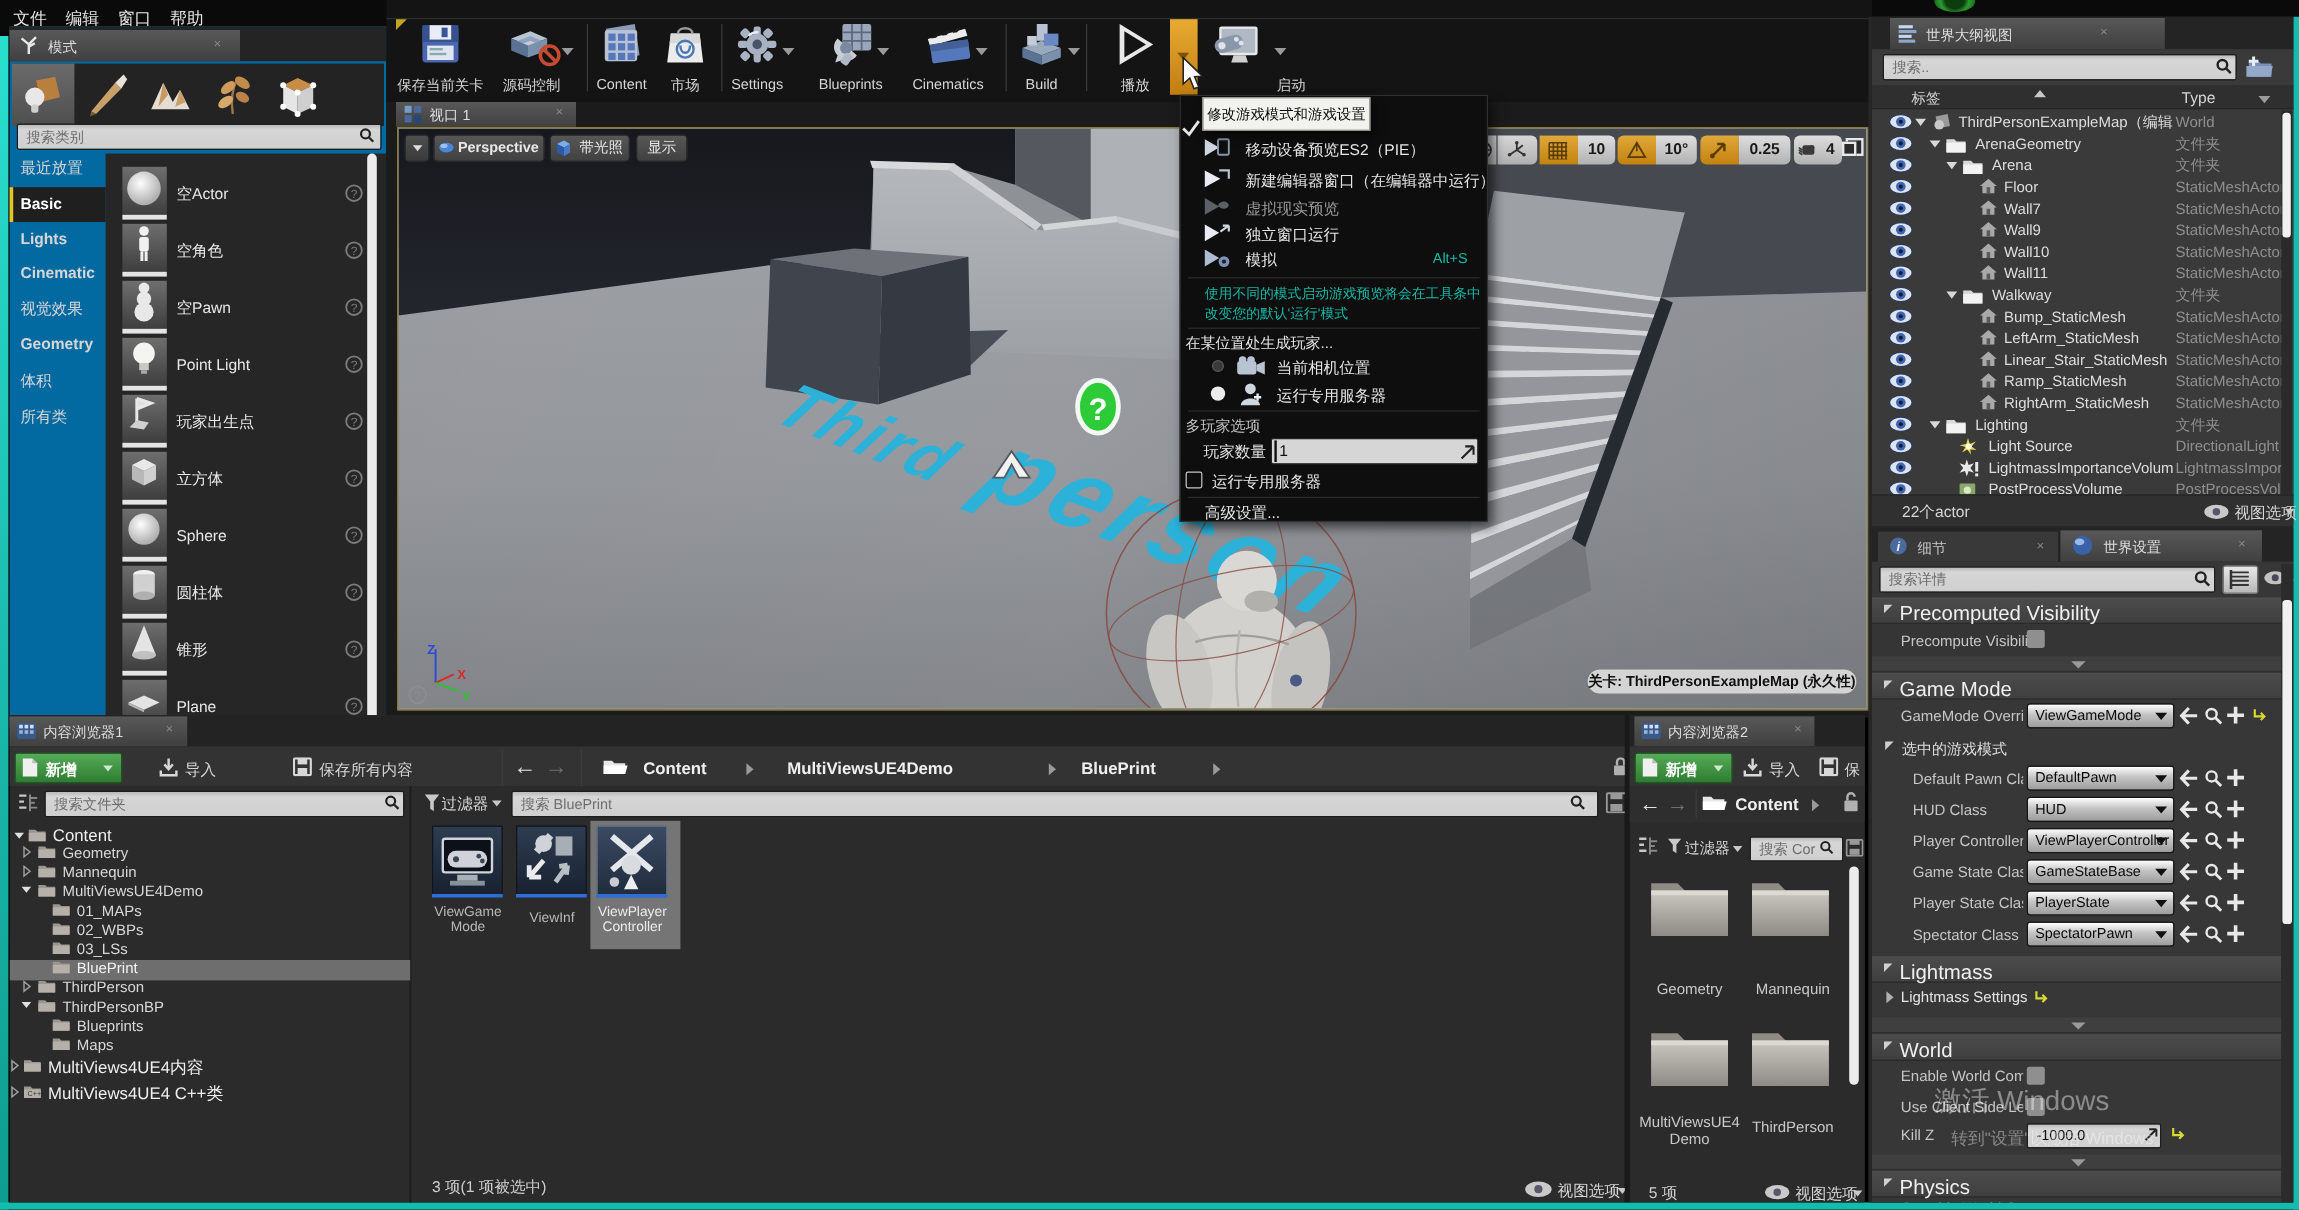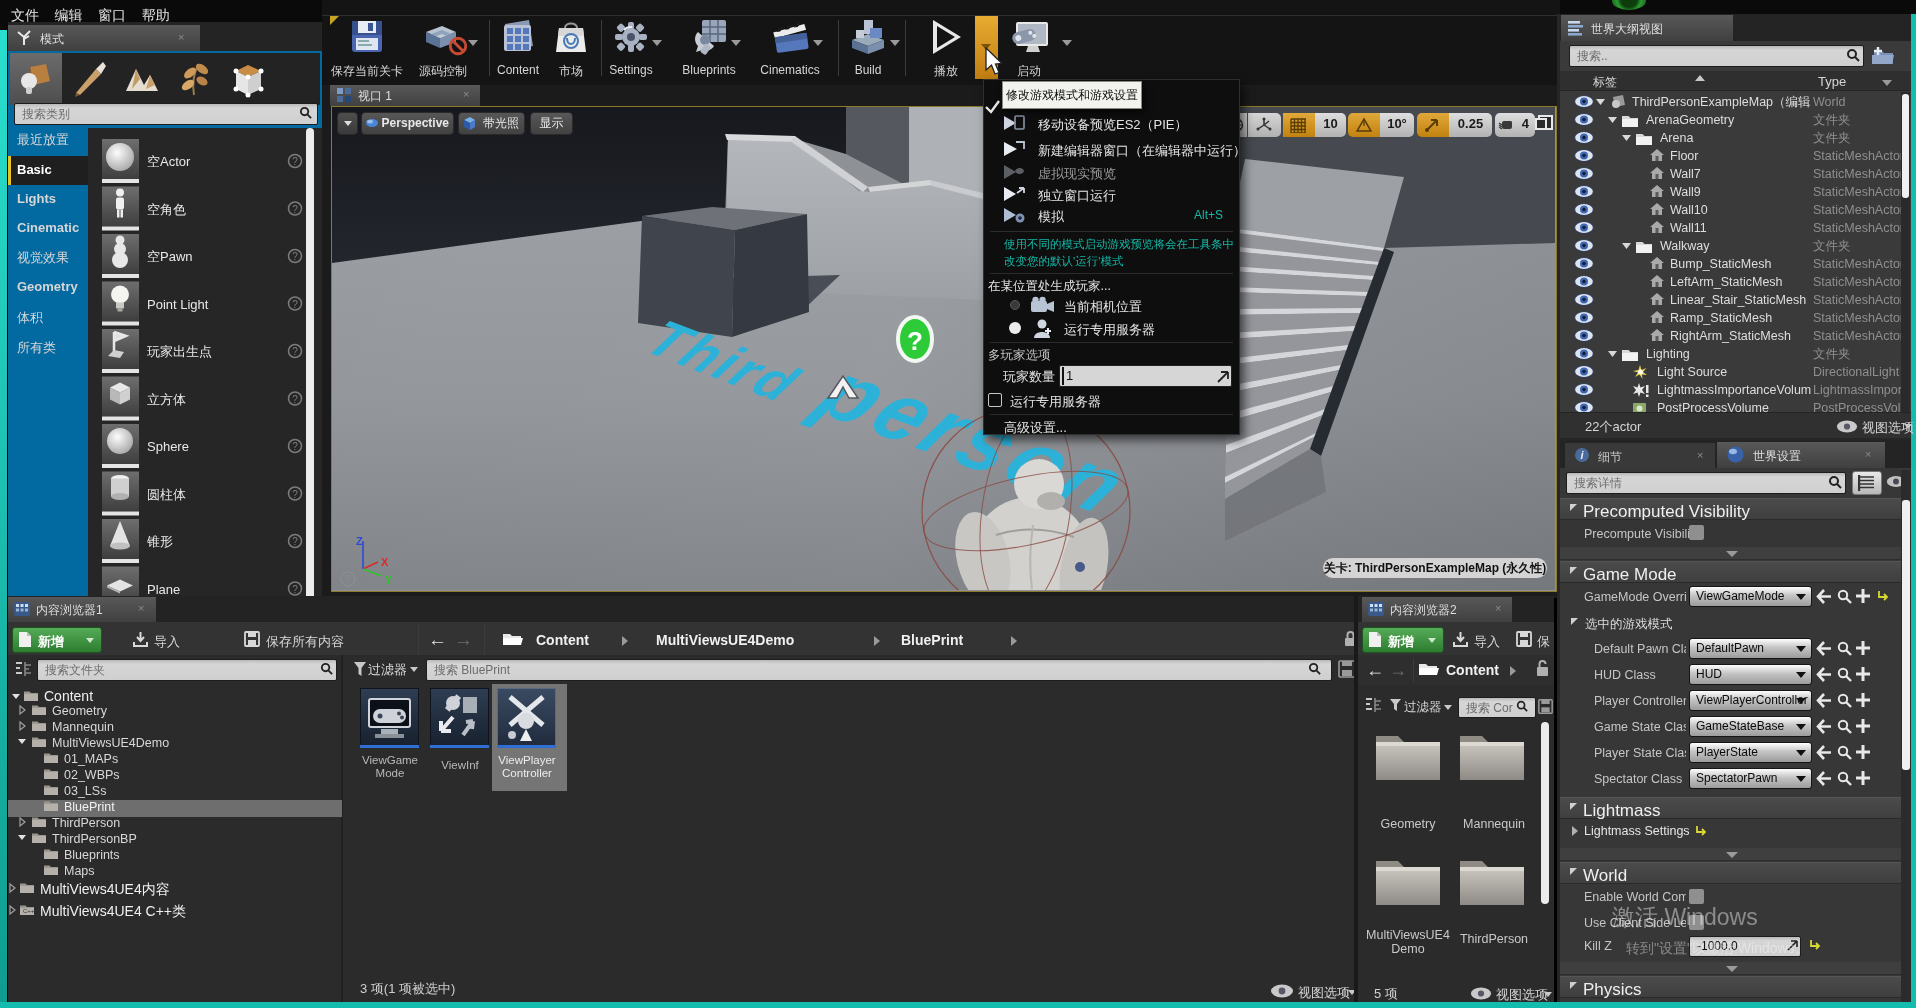--- a/index.html
+++ b/index.html
@@ -328,21 +328,21 @@
       <rect x="10" y="6" width="28" height="20" fill="#b0b8c4"></rect>
       <path d="M20 28 L18 34 L32 34 L30 28 Z" fill="#d0d0d0"></path>
       <g transform="rotate(-15 18 18)">
         <rect x="4" y="12" width="24" height="12" rx="6" fill="#8a96aa"></rect>
         <circle cx="10" cy="18" r="3" fill="#e0e4ea"></circle>
         <circle cx="23" cy="16" r="2" fill="#e0e4ea"></circle>
         <circle cx="26" cy="20" r="2" fill="#e0e4ea"></circle>
       </g>
     </svg>
 <div class="ab" style="left:1062px;top:40px;width:0;height:0;border-left:5px solid transparent;border-right:5px solid transparent;border-top:6px solid #9a9a9a"></div>
-<div class="ab txt" style="left:1008px;top:63px;width:42px;text-align:center">启动</div>
+<div class="ab txt" style="left:1064px;top:63px;width:42px;text-align:left">启动</div>
 </div>
 
 <div class="ab" style="left:322px;top:85px;width:1238px;height:513px;background:#1b1b1b"></div>
 <div class="ab tab" style="left:330px;top:85px;width:150px;height:21px">
   <svg class="ab" style="left:7px;top:3px" width="15" height="15" viewBox="0 0 15 15">
       <rect x="0" y="0" width="6" height="6" fill="#7a9ac8"></rect>
       <rect x="8" y="0" width="6" height="6" fill="#4a6a9a"></rect>
       <rect x="0" y="8" width="6" height="6" fill="#4a6a9a"></rect>
       <rect x="8" y="8" width="6" height="6" fill="#24487a"></rect>
     </svg>
@@ -810,21 +810,21 @@
         <circle cx="12" cy="7" r="3.4" fill="#5a5668"></circle>
       </svg>
     <div class="ab txt" style="left:138px;top:390px;font-size:13px">视图选项</div>
     <div class="ab" style="left:186px;top:396px;width:0;height:0;border-left:4px solid transparent;border-right:4px solid transparent;border-top:5px solid #c8c8c8"></div>
   </div>
 </div>
 
 <div class="ab" style="left:1557px;top:14px;width:354px;height:988px;background:#262626"></div>
 <div id="outliner" class="ab" style="left:1560px;top:14px;width:351px;height:424px;background:#3a3a3a">
   <div class="ab" style="left:0;top:0;width:351px;height:27px;background:#242424"></div>
-  <div class="ab tab" style="left:1px;top:1px;width:172px;height:26px">
+  <div class="ab tab" style="left:15px;top:1px;width:229px;height:26px">
     <svg class="ab" style="left:7px;top:5px" width="17" height="16" viewBox="0 0 17 16">
         <rect x="0" y="1" width="12" height="2.6" fill="#c8d8ec"></rect>
         <rect x="0" y="5" width="15" height="2.6" fill="#8aa8cc"></rect>
         <rect x="0" y="9" width="11" height="2.6" fill="#c8d8ec"></rect>
         <rect x="0" y="13" width="14" height="2.6" fill="#8aa8cc"></rect>
       </svg>
     <span class="ab" style="left:30px;top:6px">世界大纲视图</span>
       <span class="tabx" style="left:175px;top:6px">×</span>
   </div>
   <div id="outbody">

